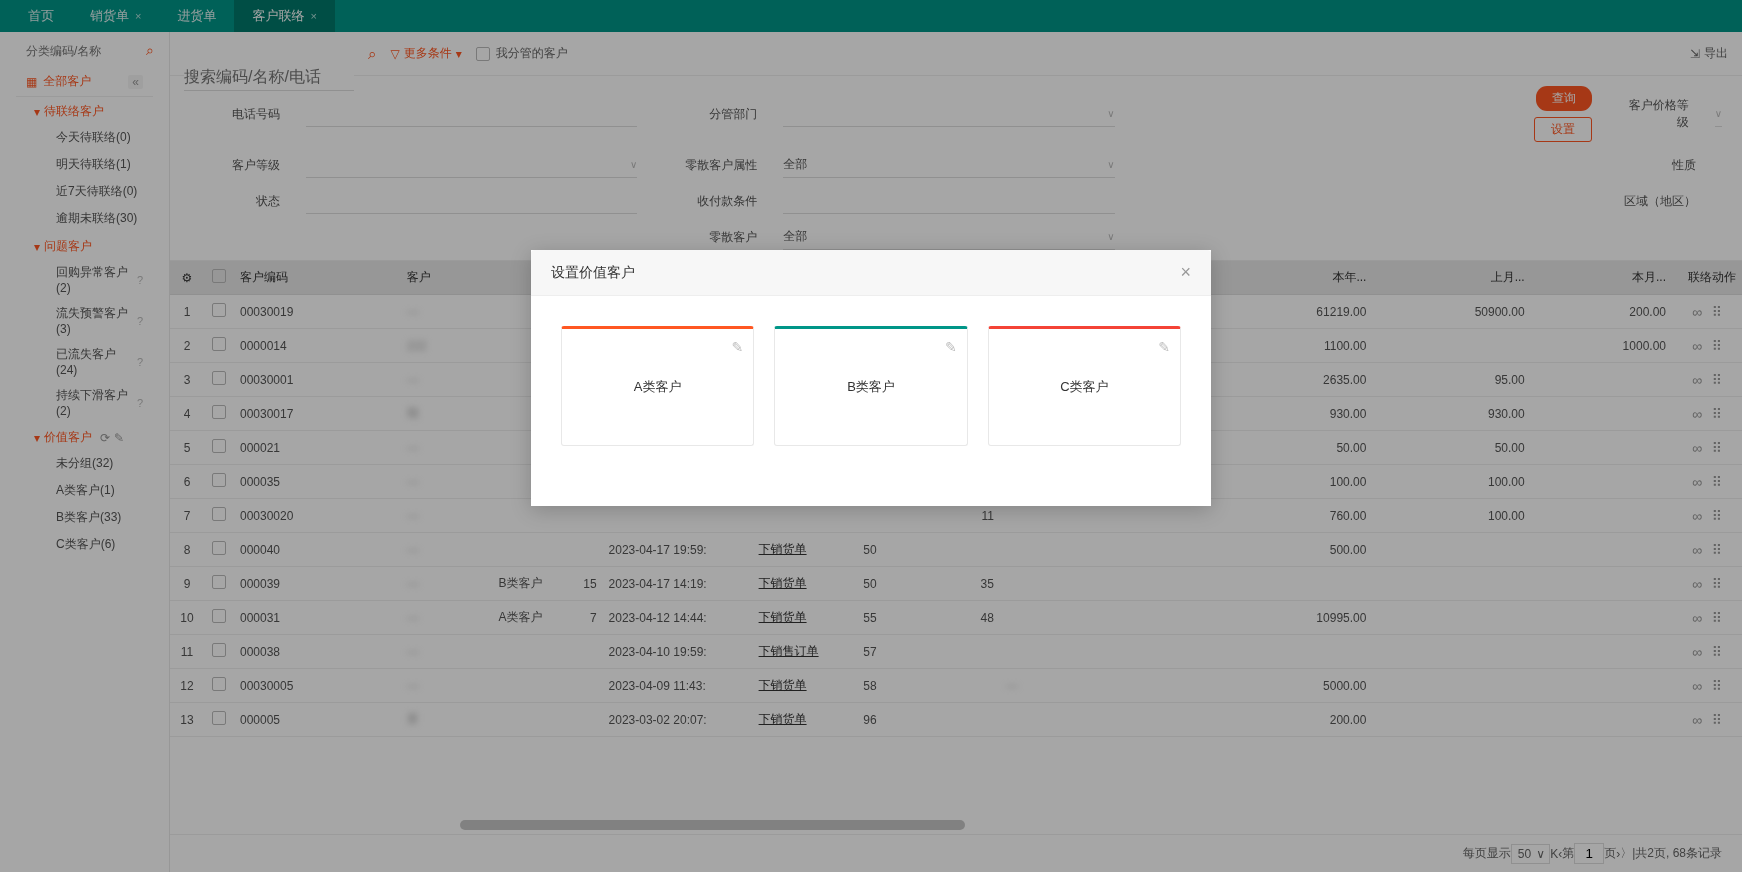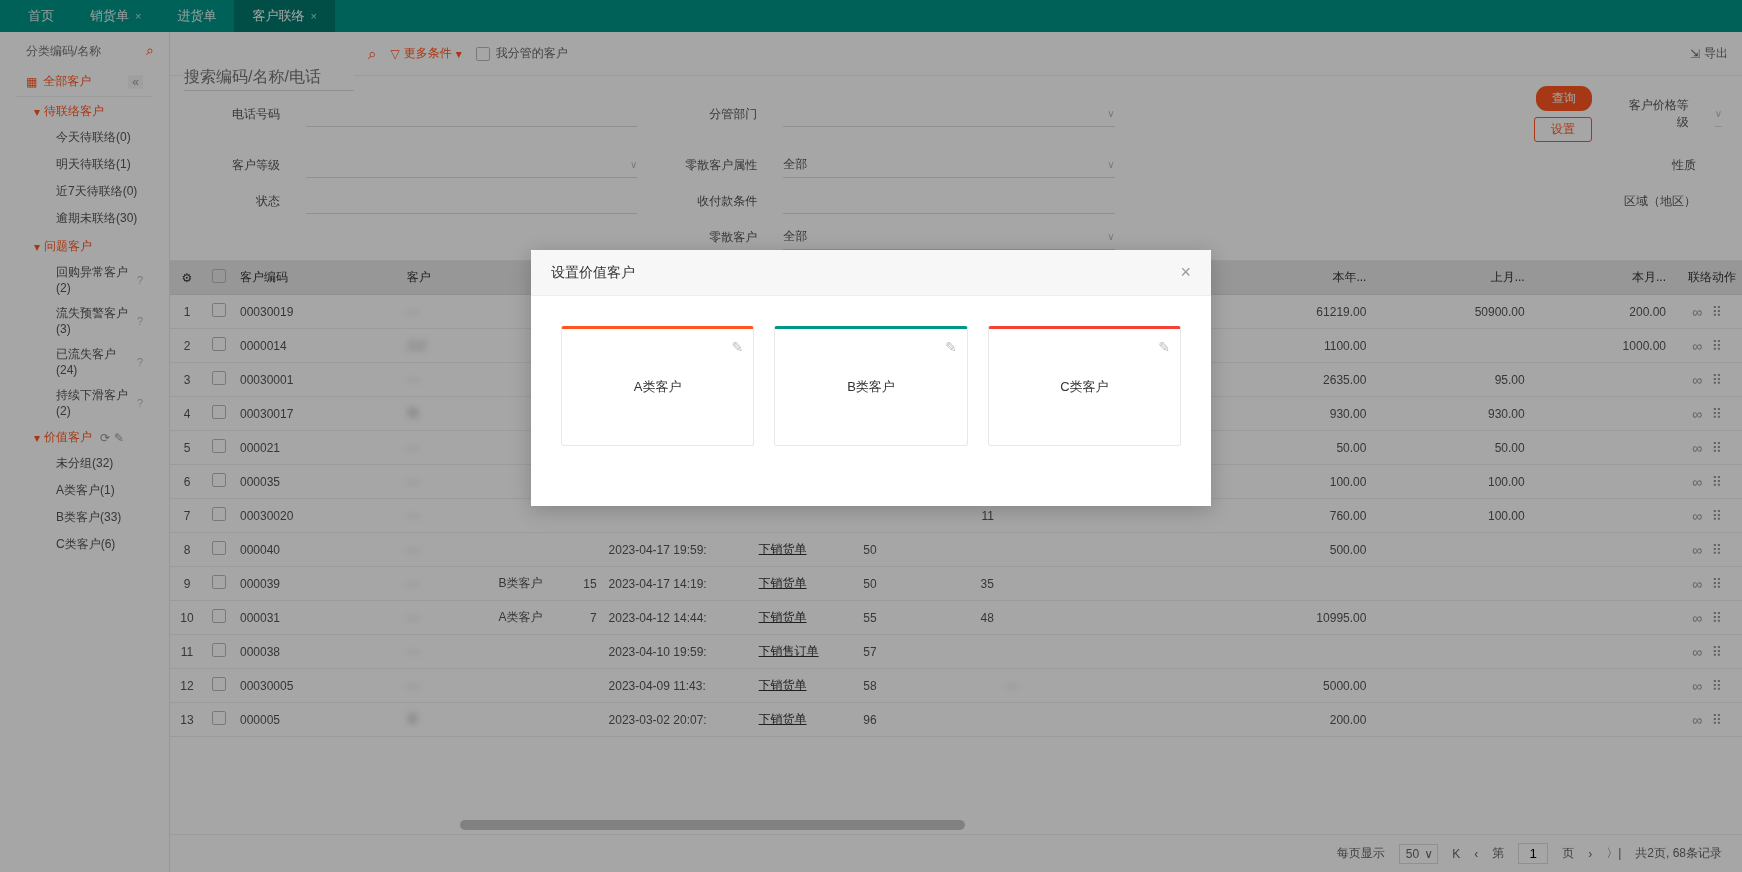--- a/index.html
+++ b/index.html
@@ -38,21 +38,21 @@
 .more-dots { color: #ff5722; font-size: 16px; letter-spacing: 2px; }
 .table-wrap { flex: 1; overflow: hidden; position: relative; }
 .data-table { width: 100%; border-collapse: collapse; font-size: 12px; }
 .data-table th { background: #e8e8e8; padding: 8px 6px; text-align: left; color: #333; font-weight: normal; border-bottom: 1px solid #ddd; white-space: nowrap; }
 .data-table td { padding: 8px 6px; border-bottom: 1px solid #eee; color: #555; white-space: nowrap; }
 .data-table td.num, .data-table th.num { text-align: right; }
 .link-cell { color: #333; text-decoration: underline; cursor: pointer; }
 .row-actions { display: flex; gap: 10px; color: #999; justify-content: center; }
 .row-actions span { cursor: pointer; font-size: 14px; }
 .blur-cell { filter: blur(3px); color: #aaa; }
-.pagination { height: 38px; border-top: 1px solid #eee; display: flex; align-items: center; justify-content: flex-end; padding: 0 20px; gap: 14px; color: #666; font-size: 12px; }
+.pagination { height: 38px; border-top: 1px solid #eee; display: flex; align-items: center; justify-content: flex-end; padding: 0 20px; color: #666; font-size: 12px; }
 .pg-select { border: 1px solid #ddd; padding: 2px 18px 2px 6px; position: relative; }
 .pg-input { width: 30px; text-align: center; border: 1px solid #ddd; padding: 2px; }
 .overlay { position: absolute; inset: 0; background: rgba(0,0,0,0.35); display: flex; align-items: flex-start; justify-content: center; padding-top: 250px; }
 .modal { width: 680px; background: #fff; border-radius: 0; box-shadow: 0 4px 20px rgba(0,0,0,0.2); }
 .modal-header { height: 46px; display: flex; align-items: center; padding: 0 20px; border-bottom: 1px solid #eee; background: #f7f7f7; border-radius: 4px 4px 0 0; }
 .modal-title { font-size: 14px; color: #333; }
 .modal-close { margin-left: auto; font-size: 18px; color: #999; cursor: pointer; }
 .modal-body { padding: 30px 30px 60px; display: flex; gap: 20px; }
 .cat-card { flex: 1; height: 120px; border: 1px solid #e8e8e8; border-radius: 3px; position: relative; display: flex; align-items: center; justify-content: center; font-size: 13px; color: #333; cursor: pointer; }
 .cat-card:nth-child(1) { border-top: 3px solid #ff5722; }

